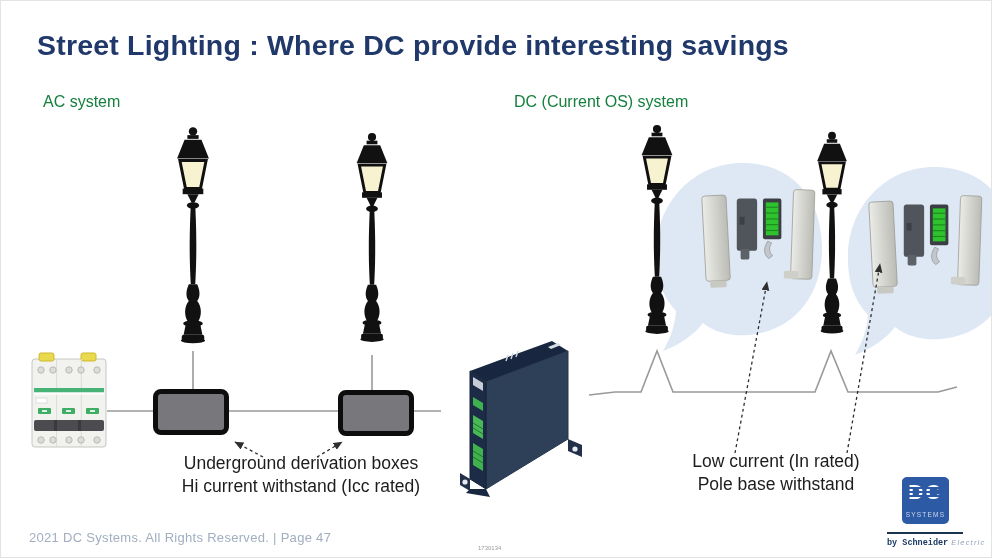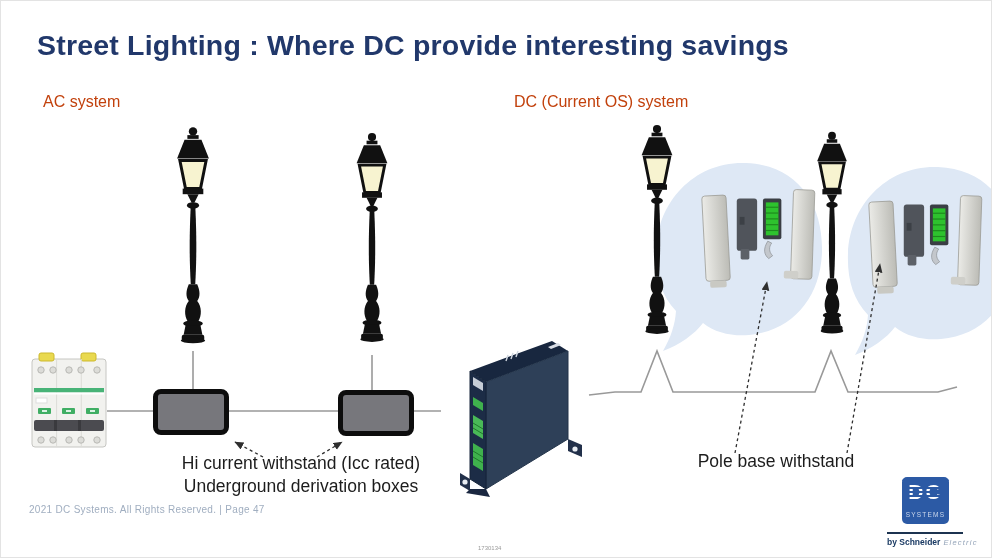--- a/index.html
+++ b/index.html
@@ -6,30 +6,30 @@
   .canvas{
     position:relative;width:992px;height:558px;background:#ffffff;
     overflow:hidden;font-family:"Liberation Sans",sans-serif;
     border:1px solid #e3e3e3;box-sizing:border-box;
   }
   .abs{position:absolute;}
   .title{
     left:36px;top:28px;font-size:28.5px;color:#21386b;letter-spacing:.2px;
     white-space:nowrap;font-weight:700;
   }
-  .syslabel{font-size:16px;color:#c2410c;white-space:nowrap;}
+  .syslabel{font-size:16px;color:#15803d;white-space:nowrap;}
   .caption{
     text-align:center;font-size:17.5px;line-height:23px;color:#1c1c1c;
   }
   .dbox{
     width:66px;height:36px;background:#77777c;border:5px solid #0d0d0d;
     border-radius:8px;z-index:3;
   }
   .footer{
-    left:28px;top:503px;font-size:10px;color:#a0aec0;letter-spacing:.3px;z-index:4;text-align:right;
+    left:28px;top:529px;font-size:13px;color:#a0aec0;letter-spacing:.3px;z-index:4;text-align:right;
   }
   .watermark{left:477px;top:544px;font-size:6px;color:#9a9a9a;z-index:4;}
   
   .logo-square{
     left:901px;top:476px;width:47px;height:47px;background:#2c5aa5;
     border-radius:5px;z-index:5;overflow:hidden;
   }
   .logo-dc{
     position:absolute;left:0;right:0;top:3px;text-align:center;color:#ffffff;
     font-size:21px;font-weight:bold;letter-spacing:2px;
@@ -37,21 +37,21 @@
   .logo-stripes{
     position:absolute;left:0;right:0;top:0;height:30px;
     background:repeating-linear-gradient(to bottom,rgba(44,90,165,0) 0 2px,#2c5aa5 2px 4px);
   }
   .logo-systems{
     position:absolute;left:0;right:0;bottom:6px;text-align:center;color:#ccd8ec;
     font-size:6.5px;letter-spacing:1.2px;
   }
   .logo-rule{left:886px;top:531px;width:76px;height:2px;background:#1c3350;z-index:5;}
   .byline{left:886px;top:536px;width:100px;font-size:8.5px;z-index:5;white-space:nowrap;}
-  .byline .bold{font-weight:bold;color:#1a3a63;}
+  .byline .bold{font-weight:bold;color:#1a3a63;font-family:Liberation Mono, monospace;}
   .byline .light{color:#93a3b8;font-size:7.5px;letter-spacing:1.2px;margin-left:3px;font-style:italic;}
   svg{display:block;}
   .z1{z-index:1}.z2{z-index:2}.z3{z-index:3}.z4{z-index:4}.z6{z-index:6}
 </style>
 </head>
 <body>
 
 <div class="canvas">
 
   <svg width="0" height="0" style="position:absolute" aria-hidden="true">
@@ -209,24 +209,25 @@
     </svg>
 
   <svg class="abs z1" style="left:842px;top:162px" width="175" height="200">
       <use href="#bubble"></use>
     </svg>
   <svg class="abs z2" style="left:864px;top:190px" width="126" height="122">
       <use href="#module"></use>
     </svg>
 
   <div class="abs caption z4" style="left:150px;top:451px;width:300px">
+    <div>Underground derivation boxes</div>
     <div>Hi current withstand (Icc rated)</div>
-    <div>Underground derivation boxes</div>
   </div>
   <div class="abs caption z4" style="left:630px;top:449px;width:290px">
+    <div>Low current (In rated)</div>
     <div>Pole base withstand</div>
   </div>
 
   <svg class="abs z6" style="left:0;top:0" width="992" height="558" viewBox="0 0 992 558">
     <g fill="none" stroke="#2f2f2f" stroke-width="1.3" stroke-dasharray="3 3">
       <path d="M262,456 L234,441" marker-end="url(#arrow)"></path>
       <path d="M316,456 L341,441" marker-end="url(#arrow)"></path>
       <path d="M734,452 L766,281" marker-end="url(#arrow)"></path>
       <path d="M846,452 L879,263" marker-end="url(#arrow)"></path>
     </g>

